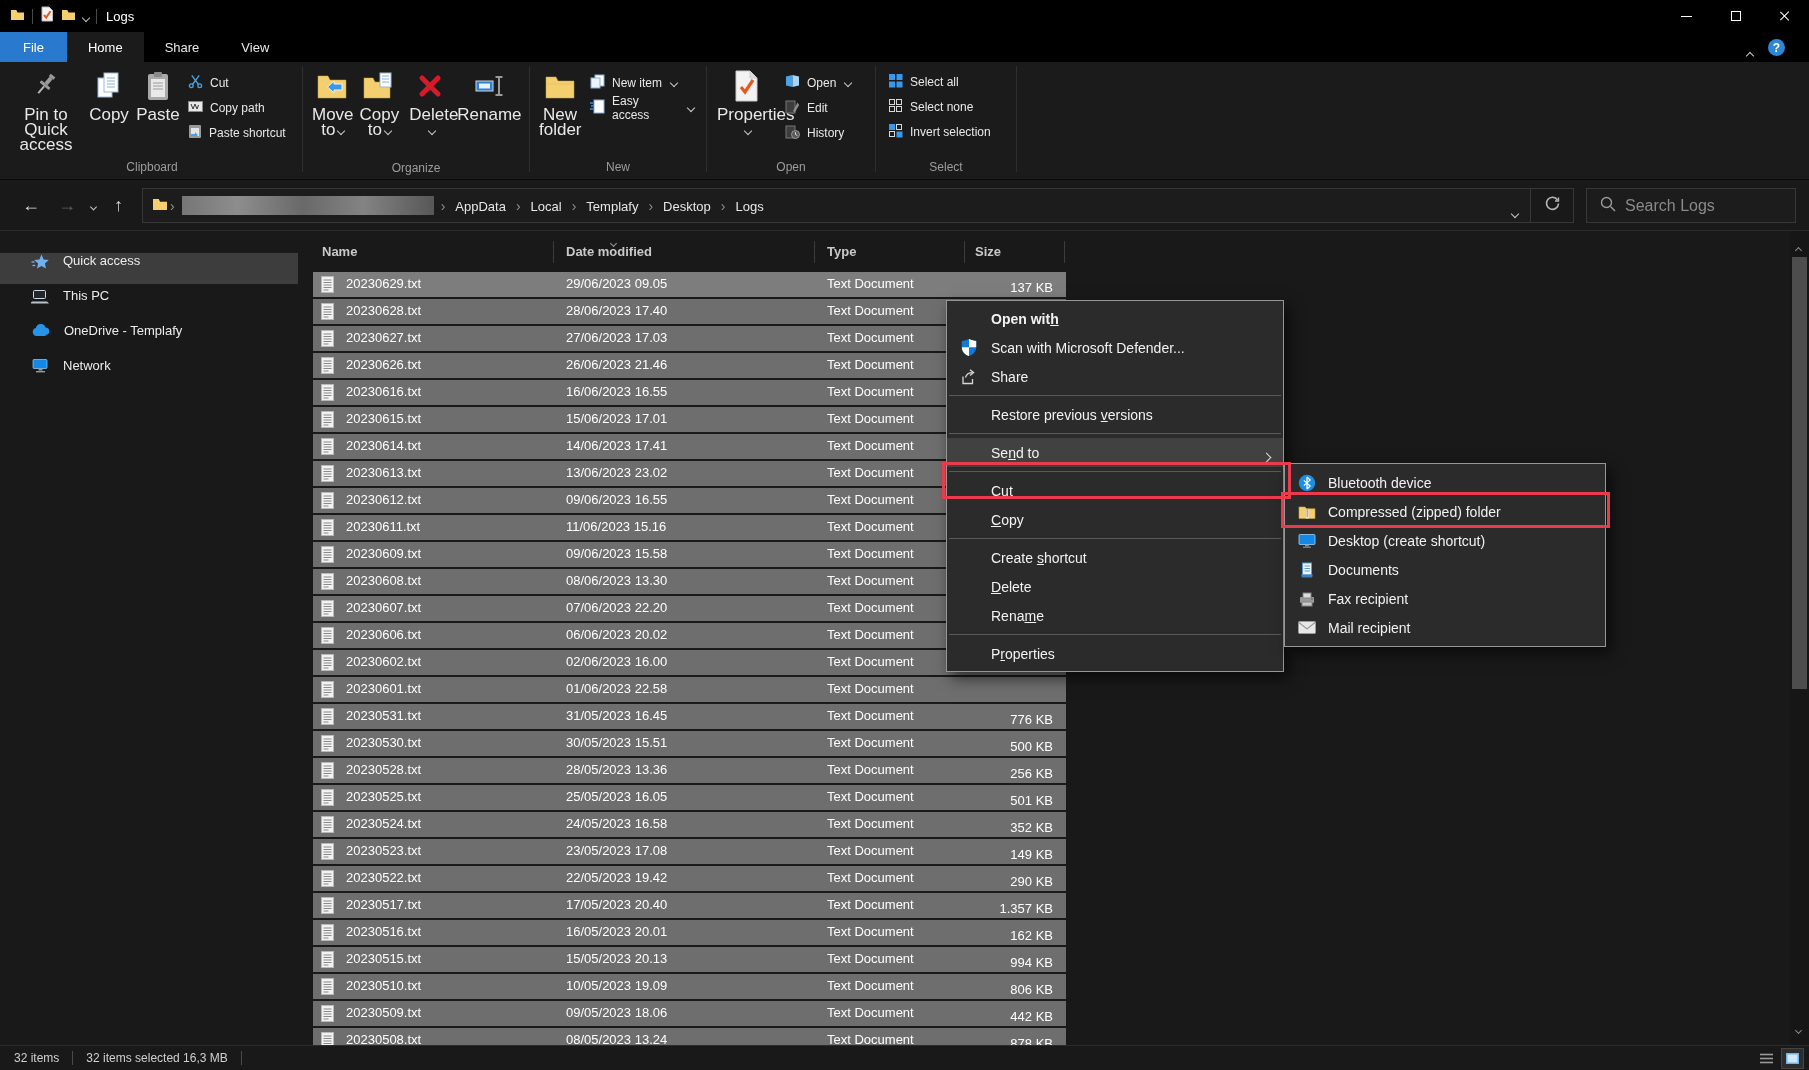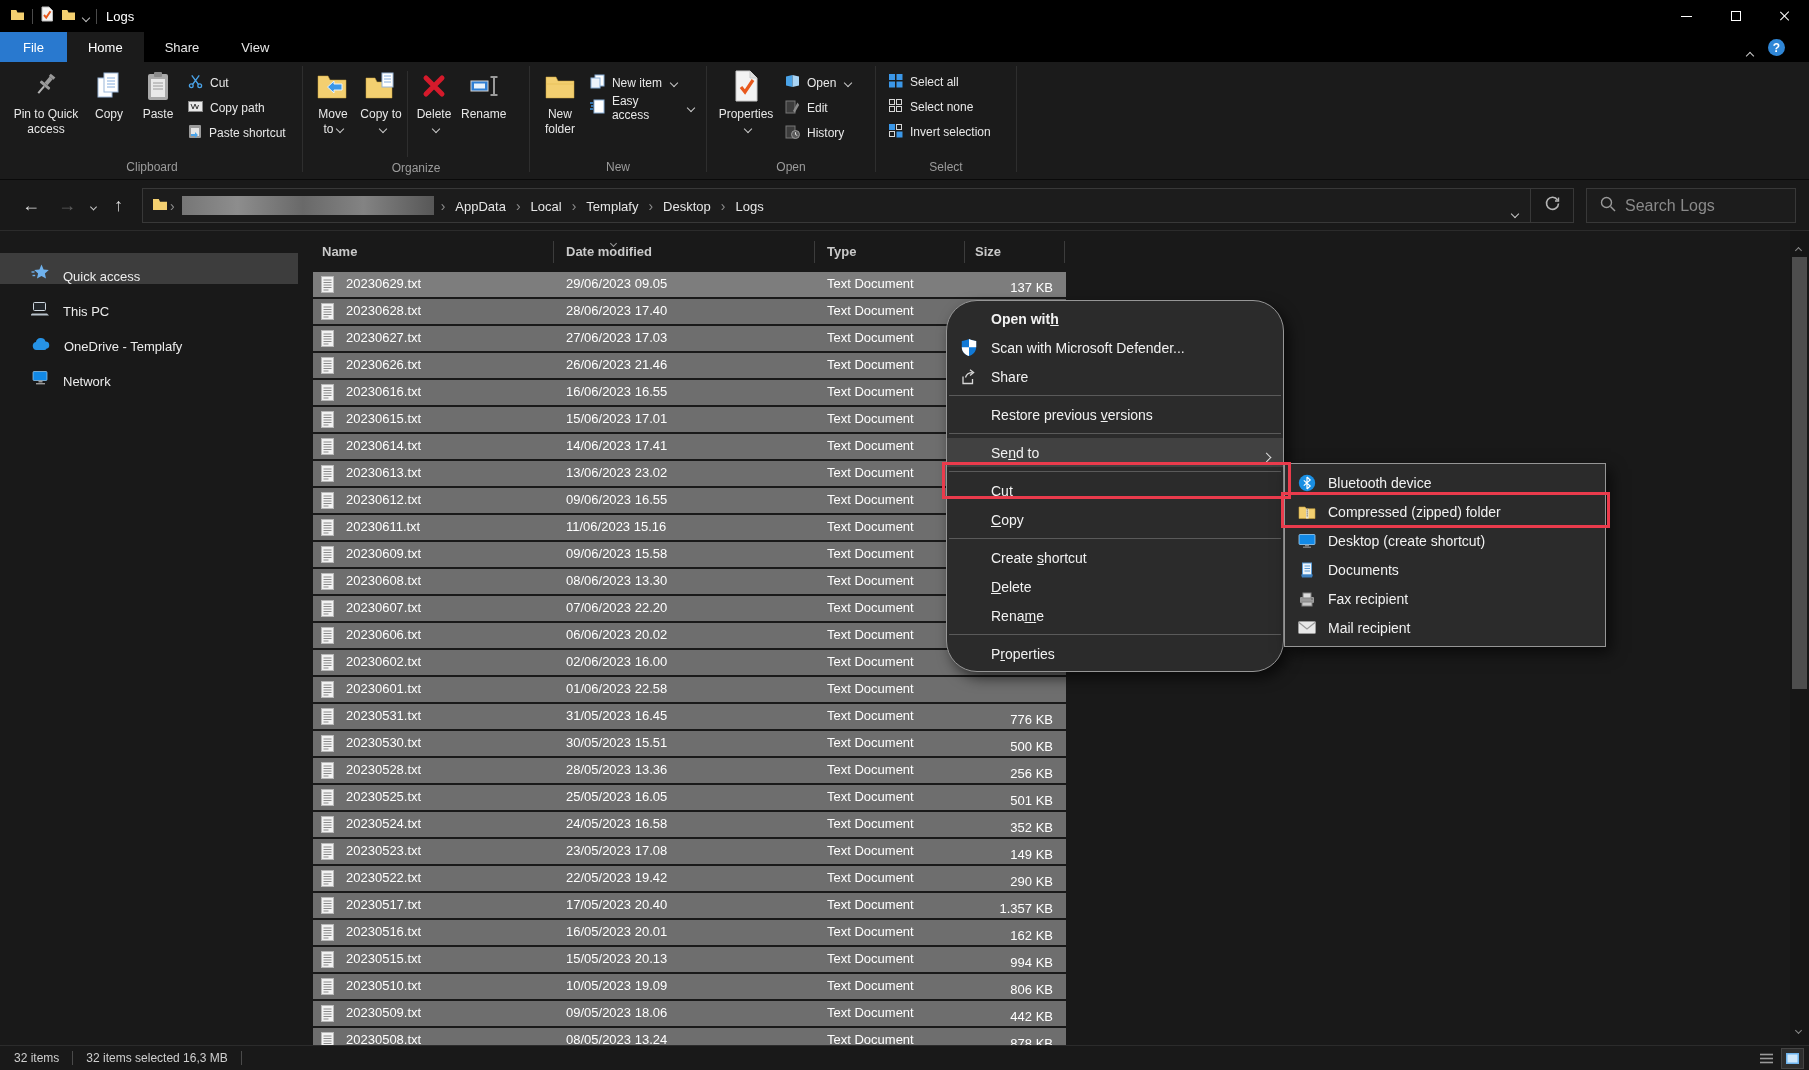--- a/index.html
+++ b/index.html
@@ -33,21 +33,21 @@
   .chev.up { transform:rotate(-135deg); }
   .chev.right { transform:rotate(-45deg); }
 
   
   .ribbon { position:absolute; top:62px; left:0; width:100%; height:118px; background:#1b1b1b; display:flex; border-bottom:1px solid #0a0a0a; padding-left:2px; }
   .rgroup { display:flex; flex-direction:column; height:100%; }
   .rbody { flex:1; display:flex; padding:3px 6px 0 6px; }
   .rlabel { height:24px; display:flex; align-items:center; justify-content:center; color:#9c9c9c; font-size:12px; }
   .vsep { width:1px; height:106px; background:#2e2e2e; margin-top:4px; }
   .vsep.inner { height:86px; margin:6px 2px 0 2px; }
-  .lbtn { display:flex; flex-direction:column; align-items:center; color:#e8e8e8; font-size:12px; line-height:15px; text-align:center; padding:3px 3px 0 3px; }
+  .lbtn { display:flex; flex-direction:column; align-items:center; color:#e8e8e8; font-size:17px; line-height:15px; text-align:center; padding:3px 3px 0 3px; }
   .lbtn .ric { height:36px; display:flex; align-items:center; justify-content:center; margin-bottom:3px; }
   .ltext { display:inline-block; }
   .ltext.wrap2 { max-width:42px; }
   .lbtn .chev { margin-left:3px; margin-bottom:1px; }
   .scol { display:flex; flex-direction:column; padding-top:5px; }
   .sbtn { display:flex; align-items:center; height:25px; color:#e8e8e8; font-size:12px; gap:7px; padding:0 6px; }
   .sbtn .chev { margin-left:2px; }
 
   
   .navbar { position:absolute; top:180px; left:0; width:100%; height:51px; background:#191919; border-bottom:1px solid #2b2b2b; }
@@ -57,21 +57,21 @@
   .bsep { color:#8f8f8f; font-size:14px; padding:0 2px; }
   .redacted { width:252px; height:19px; margin:0 5px; background:linear-gradient(90deg,#767676 0%,#8d8d8d 22%,#696969 48%,#838383 72%,#575757 100%); }
   .addr-chev { position:absolute; right:12px; top:14px; }
   .refresh-box { position:absolute; left:1530px; top:8px; width:44px; height:35px; border:1px solid #383838; display:flex; align-items:center; justify-content:center; }
   .search-box { position:absolute; left:1586px; top:8px; width:210px; height:35px; border:1px solid #383838; background:#1c1c1c; display:flex; align-items:center; gap:9px; padding-left:13px; }
   .search-box input { background:transparent; border:none; outline:none; color:#bdbdbd; font-size:16px; width:150px; font-family:inherit; }
   .search-box input::placeholder { color:#8a8a8a; }
 
   
   .sidebar { position:absolute; left:0; top:231px; width:298px; bottom:25px; background:#191919; padding-top:22px; }
-  .sb-item { height:31px; display:flex; align-items:flex-end; gap:13px; padding-left:31px; color:#ececec; font-size:13px; margin-bottom:4px; }
+  .sb-item { height:31px; display:flex; align-items:flex-start; gap:13px; padding-left:31px; color:#ececec; font-size:13px; margin-bottom:4px; }
   .sb-item.selected { background:#3d3d3d; }
 
   
   .main { position:absolute; left:298px; top:231px; right:19px; bottom:25px; background:#191919; overflow:hidden; }
   .list-header { position:absolute; top:6px; left:0; right:0; height:28px; color:#c9c9c9; font-size:13px; }
   .hcell { position:absolute; top:7px;font-weight:bold; }
   .hsep { position:absolute; top:4px; width:1px; height:22px; background:#3c3c3c; }
   .sortind { position:absolute; left:313px; top:-3px; }
   .sortind .chev { width:5px; height:5px; border-color:#9a9a9a; }
   .rows { position:absolute; left:15px; top:41px; width:753px; bottom:0; overflow:hidden; }
@@ -92,21 +92,21 @@
   
   .statusbar { position:absolute; left:0; bottom:0; width:100%; height:25px; background:#191919; border-top:1px solid #2b2b2b; display:flex; align-items:center; color:#cfcfcf; font-size:12px; }
   .st-first { margin-left:14px; }
   .st-sep { width:1px; height:14px; background:#4a4a4a; margin:0 13px; }
   .view-icons { position:absolute; right:6px; display:flex; gap:5px; }
   .vic { width:21px; height:19px; display:flex; align-items:center; justify-content:center; }
   .vic.active { background:#2d2d2d; outline:1px solid #444; }
 
   
   .menu { position:absolute; background:#2b2b2b; border:1px solid #969696; box-shadow:5px 6px 14px rgba(0,0,0,.6); padding:3px 0; z-index:20; }
-  #context-menu { left:946px; top:300px; width:338px;border-radius:31px; }
+  #context-menu { left:946px; top:300px; width:338px; }
   #send-to-menu { left:1284px; top:463px; width:322px; z-index:21; padding:4px 0; }
   .mi { height:29px; position:relative; display:flex; align-items:center; color:#f2f2f2; font-size:14px; }
   .mi.b .mlabel { font-weight:bold; }
   .mi.hl { background:#414141; }
   .mic { position:absolute; left:11px; width:22px; display:flex; justify-content:center; align-items:center; }
   .mlabel { padding-left:44px; white-space:nowrap; }
   #send-to-menu .mlabel { padding-left:43px; }
   .marrow { position:absolute; right:13px; top:10px; }
   .marrow .chev { border-color:#dcdcdc; width:7px; height:7px; }
   .msep { height:1px; background:#5a5a5a; margin:4px 2px; }

